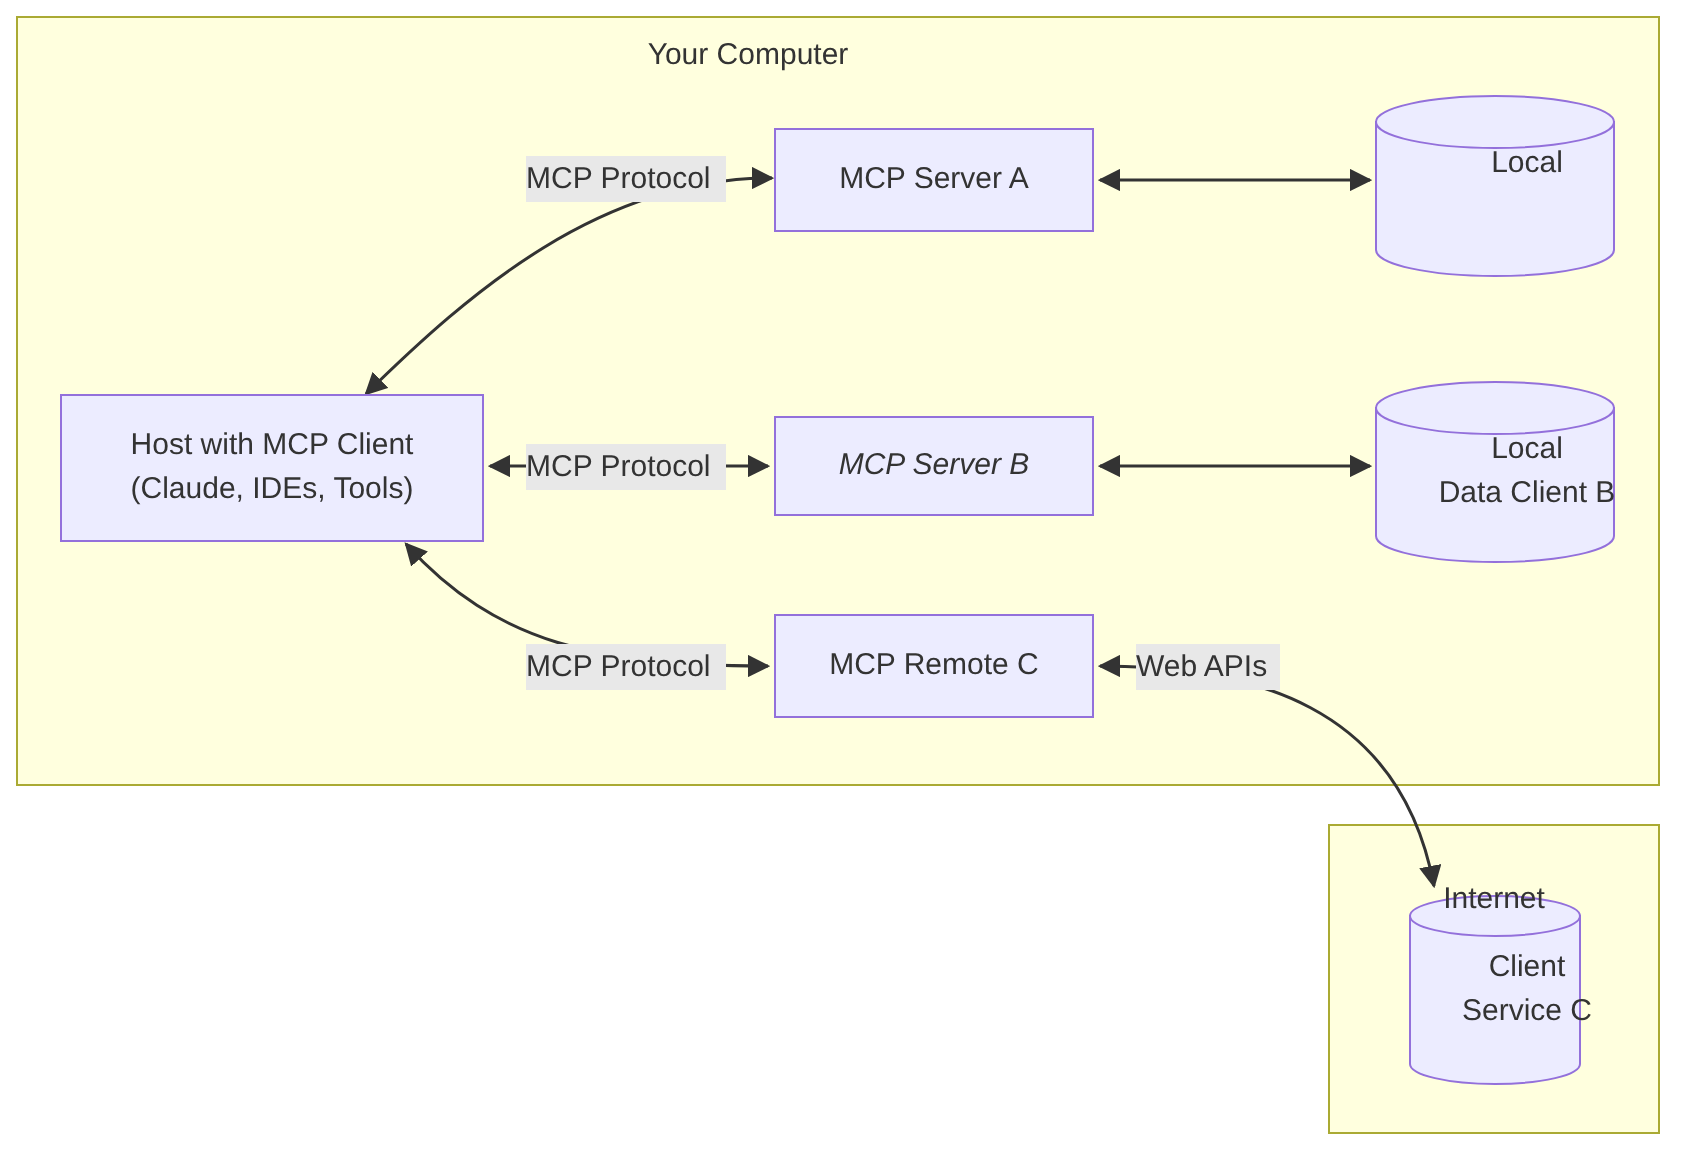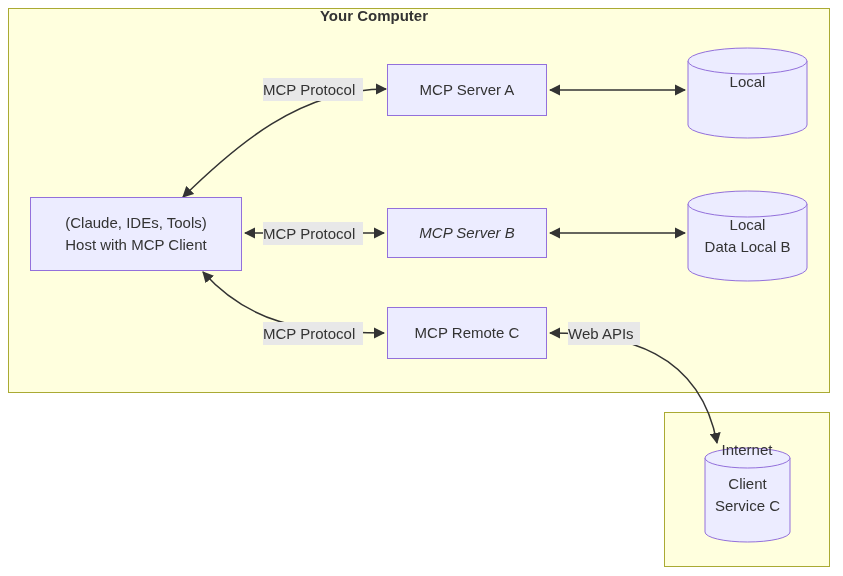--- a/index.html
+++ b/index.html
@@ -43,36 +43,37 @@
     justify-content: center;
     text-align: center;
     line-height: 22px;
     z-index: 3;
   }
   .cyl-text {
     position: absolute;
     text-align: center;
     line-height: 22px;
     z-index: 3;
+    margin-left: 16px;
   }
   .edge-label {
     position: absolute;
     background: #e8e8e8;
     line-height: 23px;
     height: 23px;
     z-index: 3;
   }
 </style>
 </head>
 <body>
 
 <div class="canvas">
 
   <div class="cluster" style="left:8px; top:8px; width:822px; height:385px;"></div>
-  <div class="cluster-label" style="left:8px; top:7px; width:732px;font-weight:bold;">Your Computer</div>
+  <div class="cluster-label" style="left:8px; top:19px; width:732px;">Your Computer</div>
 
   <div class="cluster" style="left:664px; top:412px; width:166px; height:155px;"></div>
   <div class="cluster-label" style="left:664px; top:414px; width:166px;margin-top:27px;">Internet</div>
 
   <svg class="edges-layer" width="843" height="576" viewBox="0 0 843 576">
     <defs>
       <marker id="arrow-end" viewBox="0 0 10 10" refX="9" refY="5" markerWidth="7.5" markerHeight="7.5" orient="auto">
         <path d="M0,0 L10,5 L0,10 z" fill="#333333"></path>
       </marker>
       <marker id="arrow-start" viewBox="0 0 10 10" refX="9" refY="5" markerWidth="7.5" markerHeight="7.5" orient="auto-start-reverse">
@@ -97,43 +98,43 @@
       <ellipse cx="747.5" cy="204" rx="59.5" ry="13" fill="#ECECFF" stroke="#9370DB" stroke-width="1"></ellipse>
     </g>
 
     <g>
       <path d="M 705,458 L 705,532 A 42.5,10 0 0 0 790,532 L 790,458 Z" fill="#ECECFF" stroke="#9370DB" stroke-width="1"></path>
       <ellipse cx="747.5" cy="458" rx="42.5" ry="10" fill="#ECECFF" stroke="#9370DB" stroke-width="1"></ellipse>
     </g>
   </svg>
 
   <div class="node" style="left:30px; top:197px; width:212px; height:74px;">
+    <div>Host with MCP Client</div>
     <div>(Claude, IDEs, Tools)</div>
-    <div>Host with MCP Client</div>
   </div>
 
   <div class="node" style="left:387px; top:64px; width:160px; height:52px;">
     <div>MCP Server A</div>
   </div>
 
   <div class="node" style="left:387px; top:208px; width:160px; height:50px;font-style:italic;">
     <div>MCP Server B</div>
   </div>
 
   <div class="node" style="left:387px; top:307px; width:160px; height:52px;">
     <div>MCP Remote C</div>
   </div>
 
   <div class="cyl-text" style="left:688px; top:71px; width:119px;">
     <div>Local</div>
   </div>
 
   <div class="cyl-text" style="left:688px; top:214px; width:119px;">
     <div>Local</div>
-    <div>Data Local B</div>
+    <div>Data Client B</div>
   </div>
 
   <div class="cyl-text" style="left:700px; top:473px; width:95px;">
     <div>Client</div>
     <div>Service C</div>
   </div>
 
   <div class="edge-label" style="left:263px; top:78px; width:100px;">MCP Protocol</div>
 
   <div class="edge-label" style="left:263px; top:222px; width:100px;">MCP Protocol</div>

